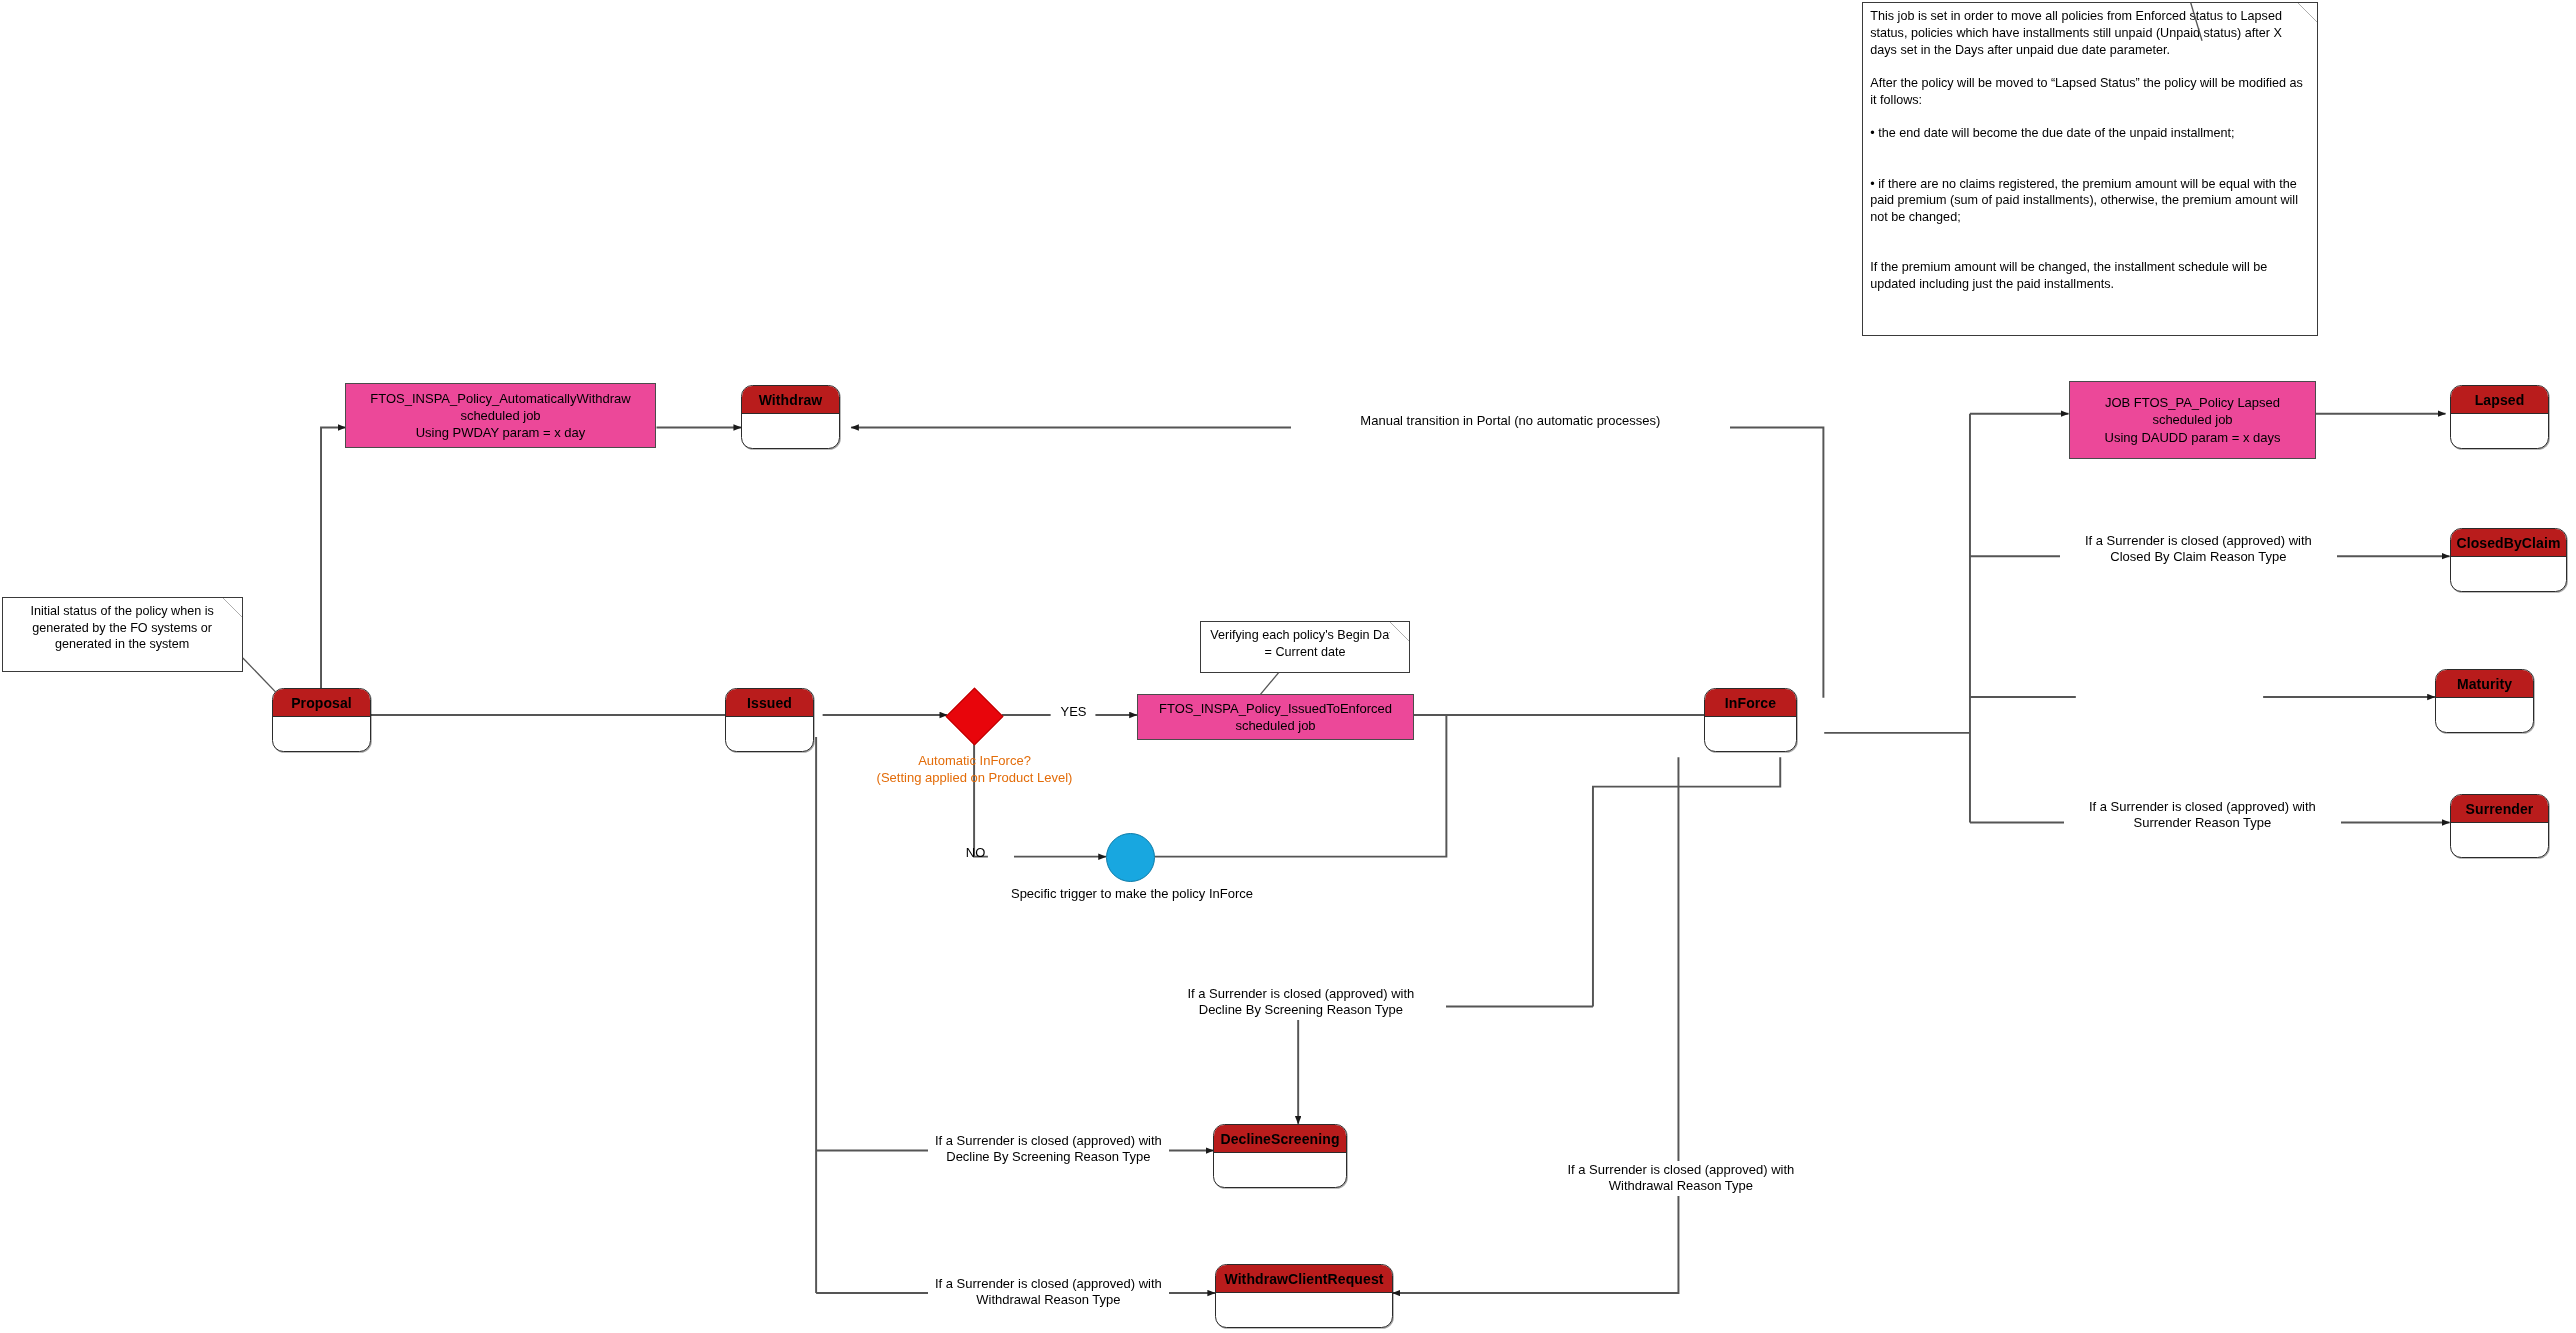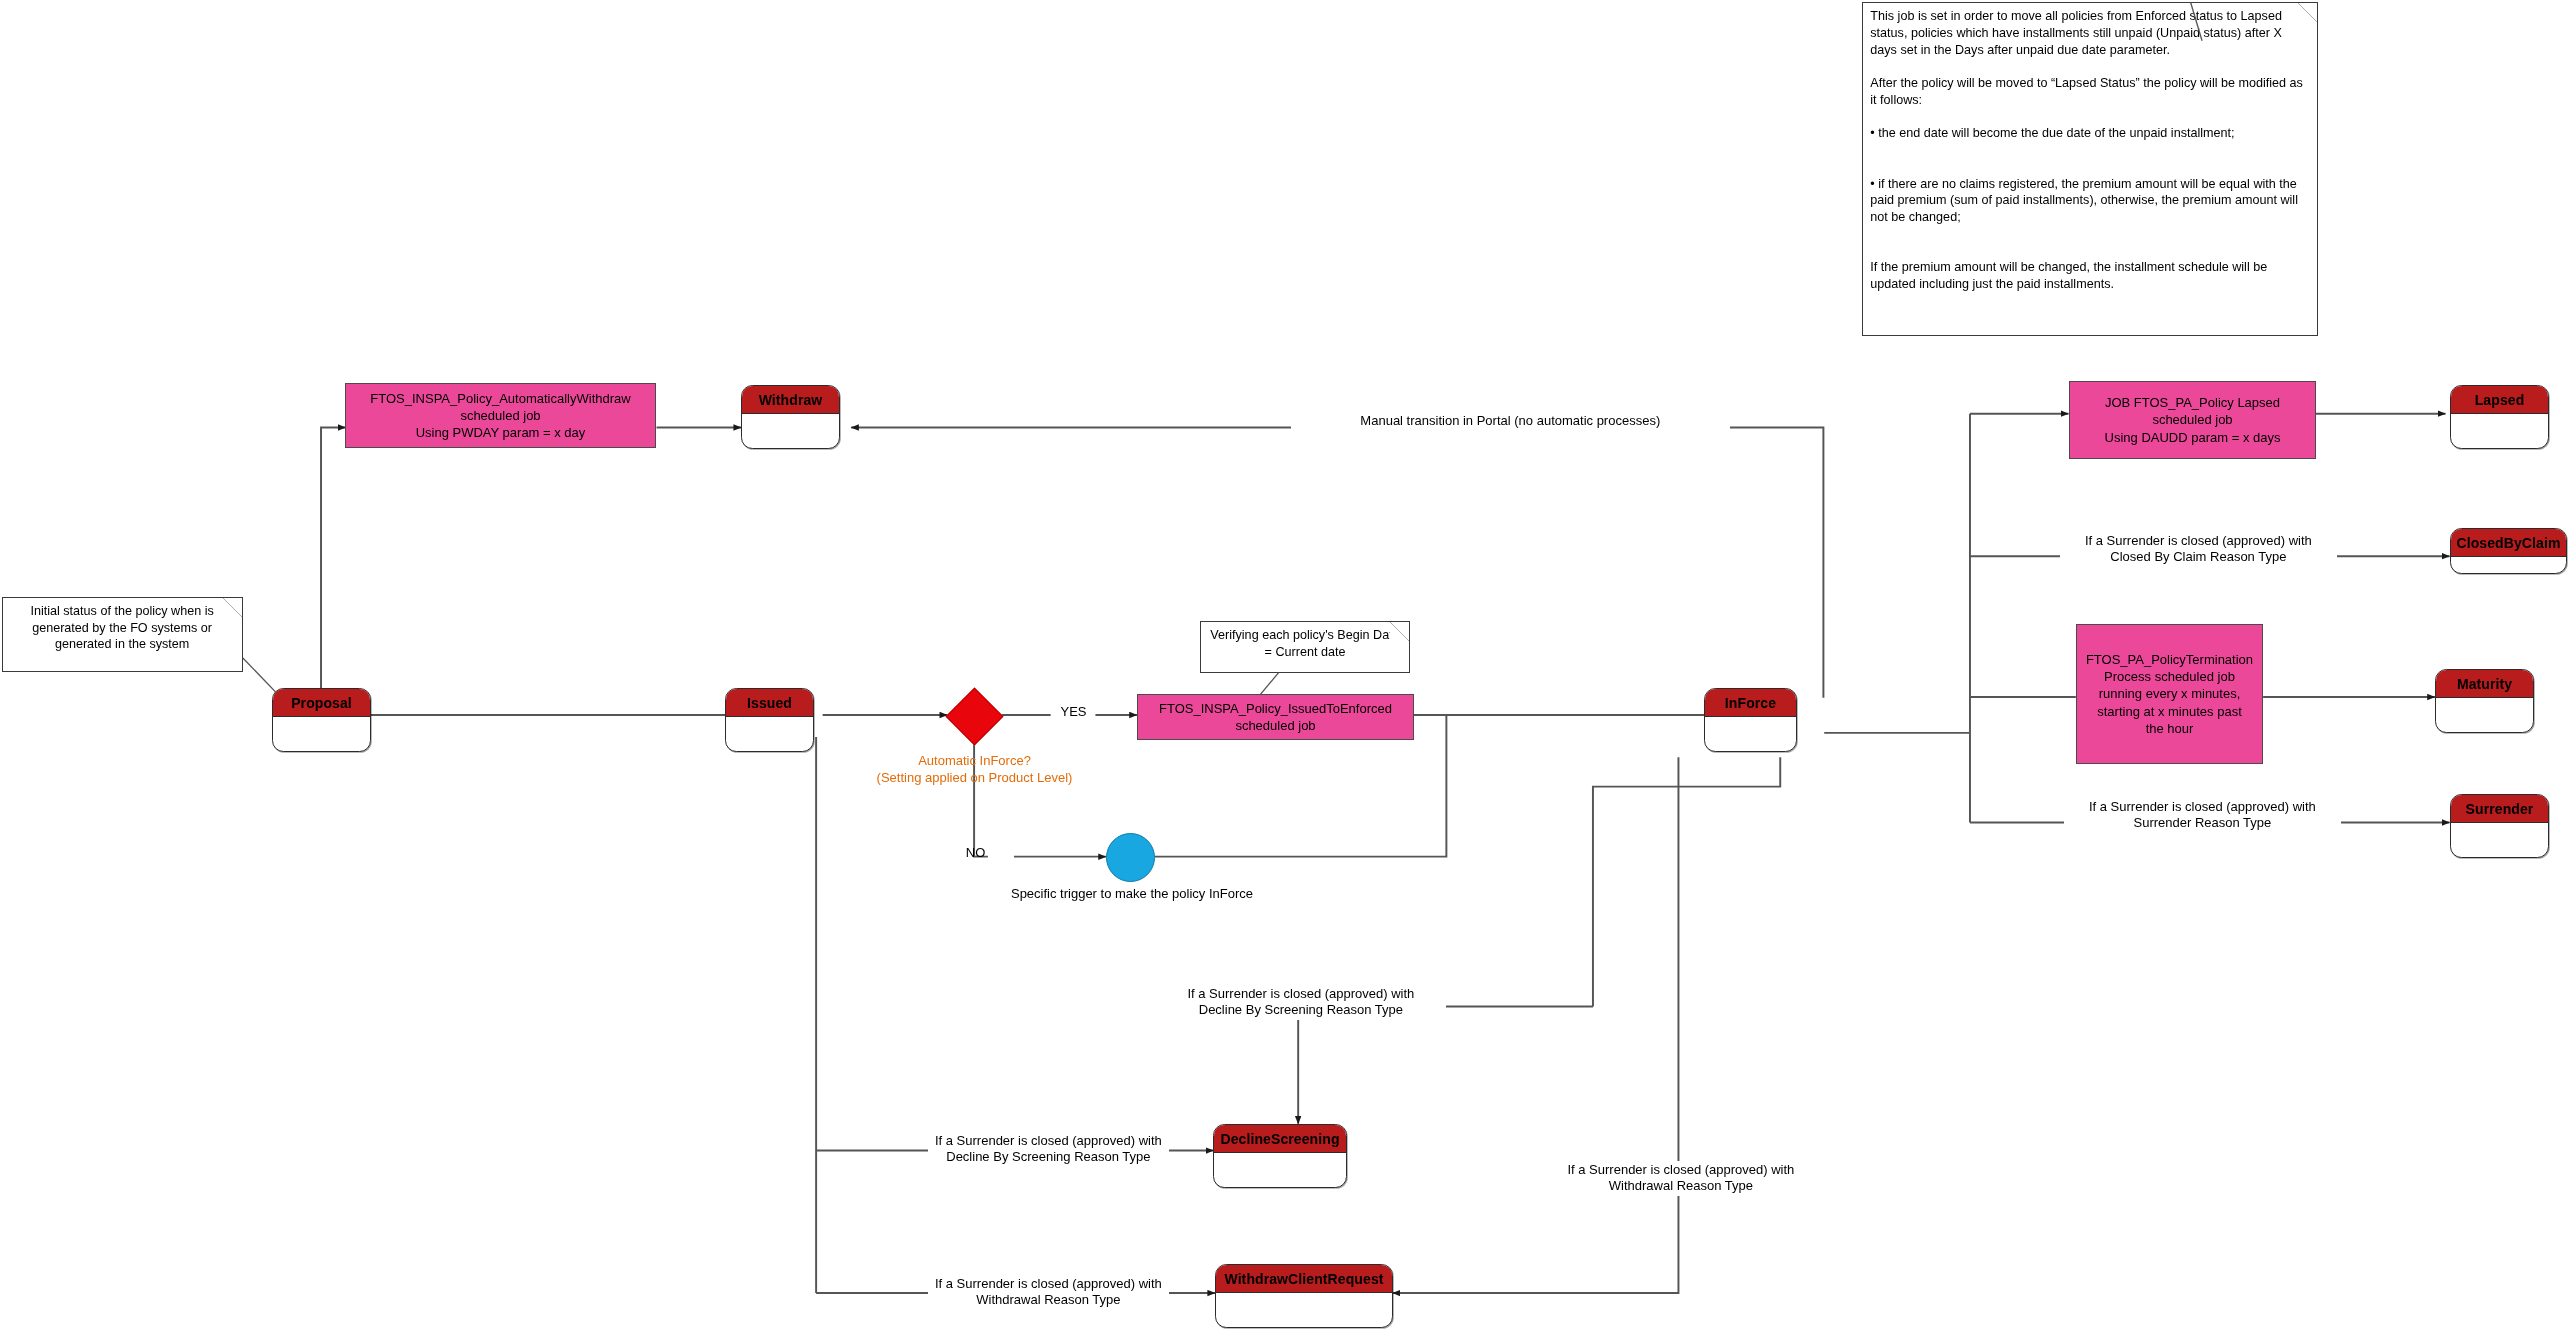--- a/index.html
+++ b/index.html
@@ -239,39 +239,32 @@
     <span style="white-space:pre-line;">JOB FTOS_PA_Policy Lapsed
 scheduled job
 Using DAUDD param = x days</span>
   </div>
 
   <div class="proc" style="left:1137px; top:694px; width:277px; height:46px; font-size:13px;">
     <span style="white-space:pre-line;">FTOS_INSPA_Policy_IssuedToEnforced
 scheduled job</span>
   </div>
 
-  <div class="proc" style="left:2076px; top:624px; width:187px; height:140px; font-size:13px;">
-    <span style="white-space:pre-line;">FTOS_PA_PolicyTermination
-Process scheduled job
-running every x minutes,
-starting at x minutes past
-the hour</span>
-  </div>
 
   <div class="state" style="left:741px; top:385px; width:99px; height:64px;">
     <div class="hdr" style="height:28px; font-size:14px;">Withdraw</div>
     <div class="body" style="height:33px;"></div>
   </div>
 
   <div class="state" style="left:2450px; top:385px; width:99px; height:64px;">
     <div class="hdr" style="height:28px; font-size:14px;">Lapsed</div>
     <div class="body" style="height:33px;"></div>
   </div>
 
-  <div class="state" style="left:2450px; top:528px; width:117px; height:46px;">
+  <div class="state" style="left:2450px; top:528px; width:117px; height:64px;">
     <div class="hdr" style="height:28px; font-size:14px;">ClosedByClaim</div>
     <div class="body" style="height:33px;"></div>
   </div>
 
   <div class="state" style="left:272px; top:688px; width:99px; height:64px;">
     <div class="hdr" style="height:28px; font-size:14px;">Proposal</div>
     <div class="body" style="height:33px;"></div>
   </div>
 
   <div class="state" style="left:725px; top:688px; width:89px; height:64px;">

